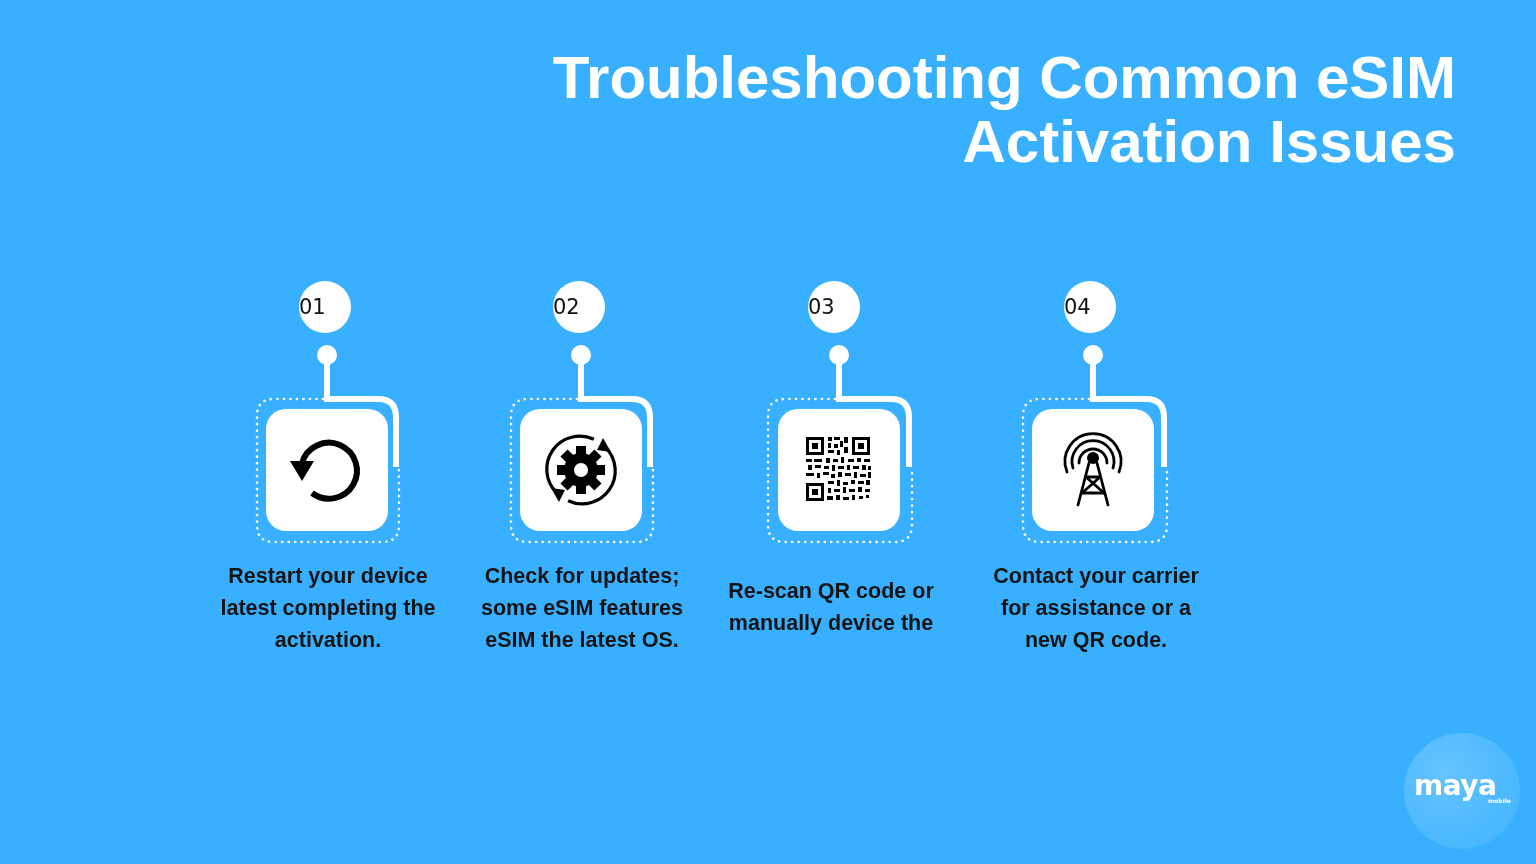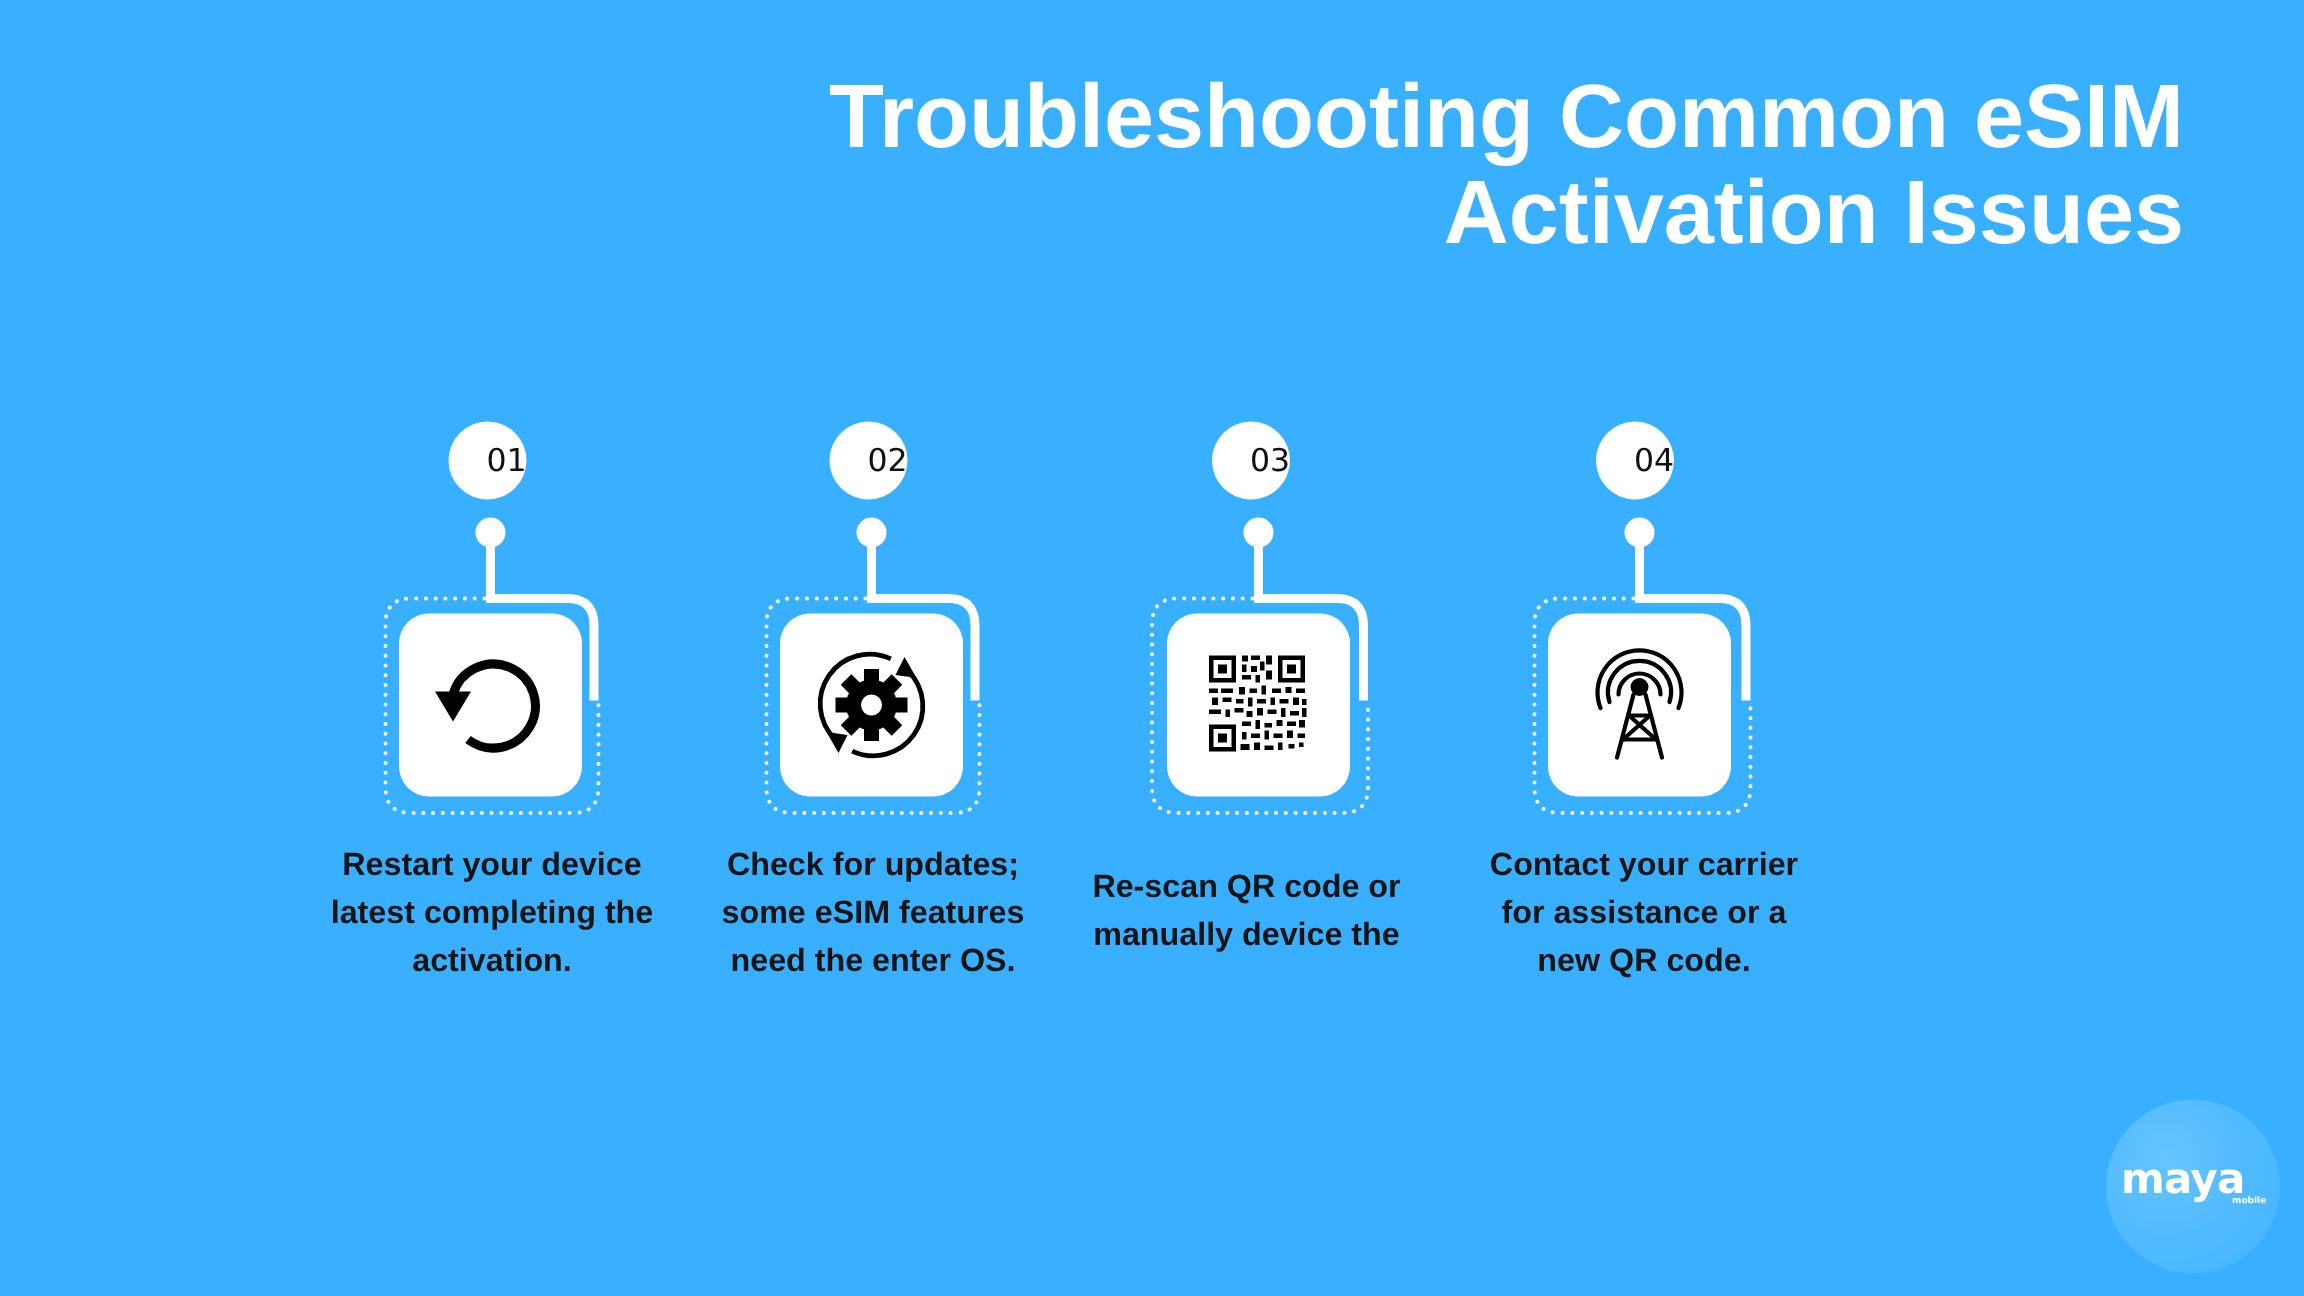--- a/index.html
+++ b/index.html
@@ -38,21 +38,21 @@
   .num-badge {
     position: absolute;
     top: 1px;
     width: 52px;
     height: 52px;
     border-radius: 50%;
     background: #ffffff;
     color: #111111;
     font-size: 21px;
     line-height: 52px;
-    text-align: right;
+    text-align: left;
     font-family: "DejaVu Sans", sans-serif;
   }
   .connector {
     position: absolute;
     left: 0;
     top: 0;
     width: 260px;
     height: 280px;
     pointer-events: none;
   }
@@ -162,21 +162,21 @@
         <path d="M -28 18 A 33 33 0 0 1 18 -28" stroke="#000" stroke-width="3.2" fill="none" transform="rotate(-10)"></path>
         <path d="M 28 -18 A 33 33 0 0 1 -18 28" stroke="#000" stroke-width="3.2" fill="none" transform="rotate(-10)"></path>
         <polygon points="22,-32 30,-18 16,-20" fill="#000"></polygon>
         <polygon points="-22,32 -30,18 -16,20" fill="#000"></polygon>
       </g>
     </svg>
   </div>
   <div class="desc" style="left:0px;">
     <div>Check for updates;</div>
     <div>some eSIM features</div>
-    <div>need the enter OS.</div>
+    <div>eSIM the latest OS.</div>
   </div>
 </div>
 
 <div class="step" style="left:709px;">
   <div class="num-badge" style="left:99px;">03</div>
   <svg class="connector" viewBox="0 0 260 280" width="260" height="280">
     <circle cx="130" cy="75" r="10" fill="#fff"></circle>
     <path d="M130 75 V 119 H 182 Q 200 119 200 137 V 187" stroke="#fff" stroke-width="6" fill="none"></path>
     <path d="M126 119 H 76 Q 59 119 59 136 V 245 Q 59 262 76 262 H 186 Q 203 262 203 245 V 187" stroke="#fff" stroke-width="2.6" stroke-dasharray="0.1 6.4" stroke-linecap="round" fill="none"></path>
   </svg>

